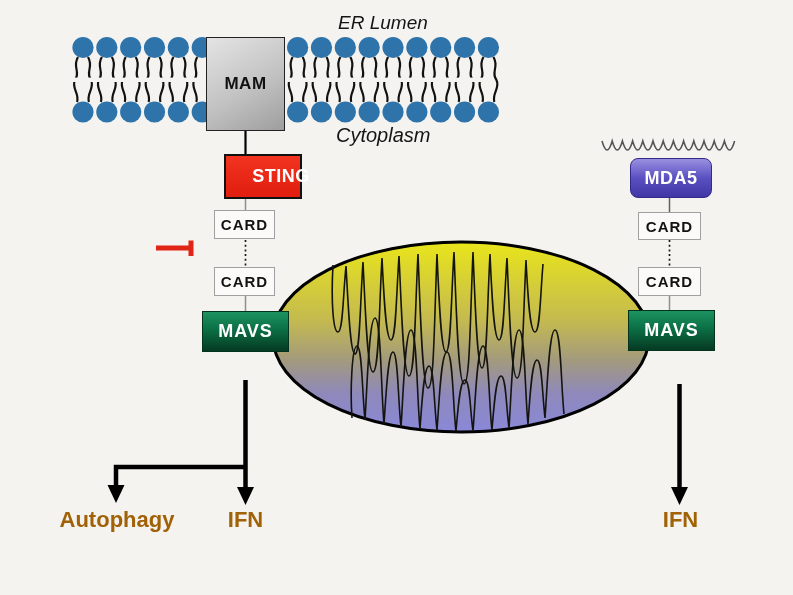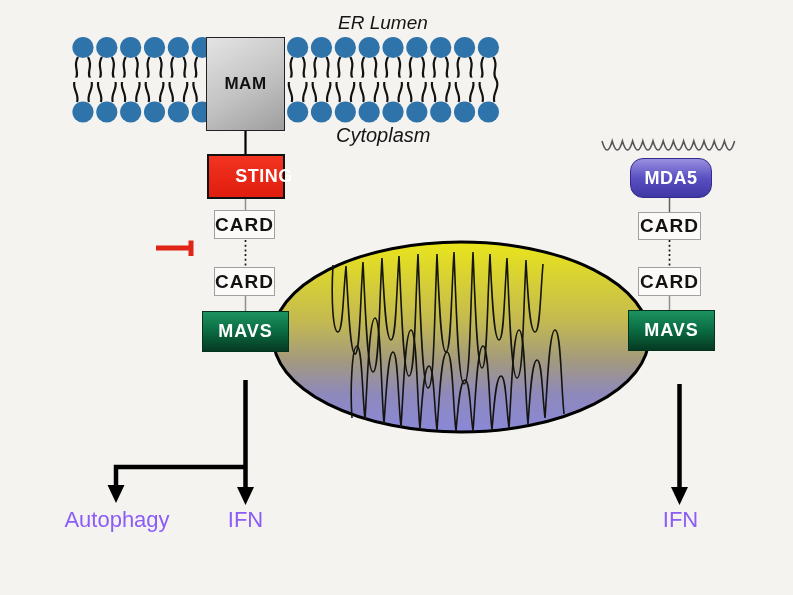--- a/index.html
+++ b/index.html
@@ -9,49 +9,49 @@
   }
   .layer{position:absolute;left:0;top:0;}
   .abs{position:absolute;box-sizing:border-box;}
   .node{display:flex;align-items:center;justify-content:center;font-weight:bold;text-align:right;}
   .mam{
     left:206px;top:37px;width:79px;height:94px;
     background:linear-gradient(150deg,#e4e4e4 0%,#c2c2c2 55%,#9e9e9e 100%);
     border:1.5px solid #222;color:#111;font-size:17px;letter-spacing:.5px;
   }
   .sting{
-    left:207px;top:154px;width:78px;height:45px;
+    left:224px;top:154px;width:78px;height:45px;
     background:linear-gradient(#f23420,#e01d0e);
     border:2px solid #111;color:#fff;font-size:18px;letter-spacing:.5px;padding-left:36px;
   }
   .card{
     background:#fbfaf8;border:1.5px solid #a0a0a0;color:#121212;
-    font-size:19px;font-weight:800;letter-spacing:1px;
+    font-size:15px;font-weight:800;letter-spacing:1px;
   }
   .card-l1{left:214px;top:210px;width:61px;height:29px;}
   .card-l2{left:214px;top:267px;width:61px;height:29px;}
   .card-r1{left:638px;top:212px;width:63px;height:28px;}
   .card-r2{left:638px;top:267px;width:63px;height:29px;}
   .mavs{
     background:linear-gradient(#1d9260 0%,#0b6f45 45%,#053a22 100%);
     border:1px solid #04331d;color:#fff;font-size:18px;letter-spacing:1px;
   }
   .mavs-l{left:202px;top:311px;width:87px;height:41px;}
   .mavs-r{left:628px;top:310px;width:87px;height:41px;}
   .mda5{
-    left:630px;top:158px;width:82px;height:40px;border-radius:13px;
+    left:630px;top:158px;width:82px;height:40px;border-radius:8px;
     background:linear-gradient(#9a90e0 0%,#5a50c2 50%,#4036a4 100%);
     border:1px solid #332a8c;color:#fff;font-size:18px;letter-spacing:.5px;
   }
   .compartment{font-style:italic;color:#151515;}
   .er-lumen{left:338px;top:12px;width:110px;font-size:19px;}
   .cytoplasm{left:336px;top:124px;width:125px;font-size:20px;}
   .emcv{left:74px;top:224px;color:#e02517;font-weight:bold;font-size:21px;line-height:1.12;}
   .emcv .sup{font-size:13px;vertical-align:6px;}
-  .outlabel{color:#8b5cf6;font-weight:normal;font-size:22px;text-align:center;}
+  .outlabel{color:#a16207;font-weight:bold;font-size:22px;text-align:center;}
   .autophagy{left:52px;top:507px;width:130px;}
   .ifn-left{left:213px;top:507px;width:65px;}
   .ifn-right{left:648px;top:507px;width:65px;}
 </style>
 </head>
 <body>
 
 <div class="stage">
 
   <svg class="layer" width="793" height="595" viewBox="0 0 793 595">

